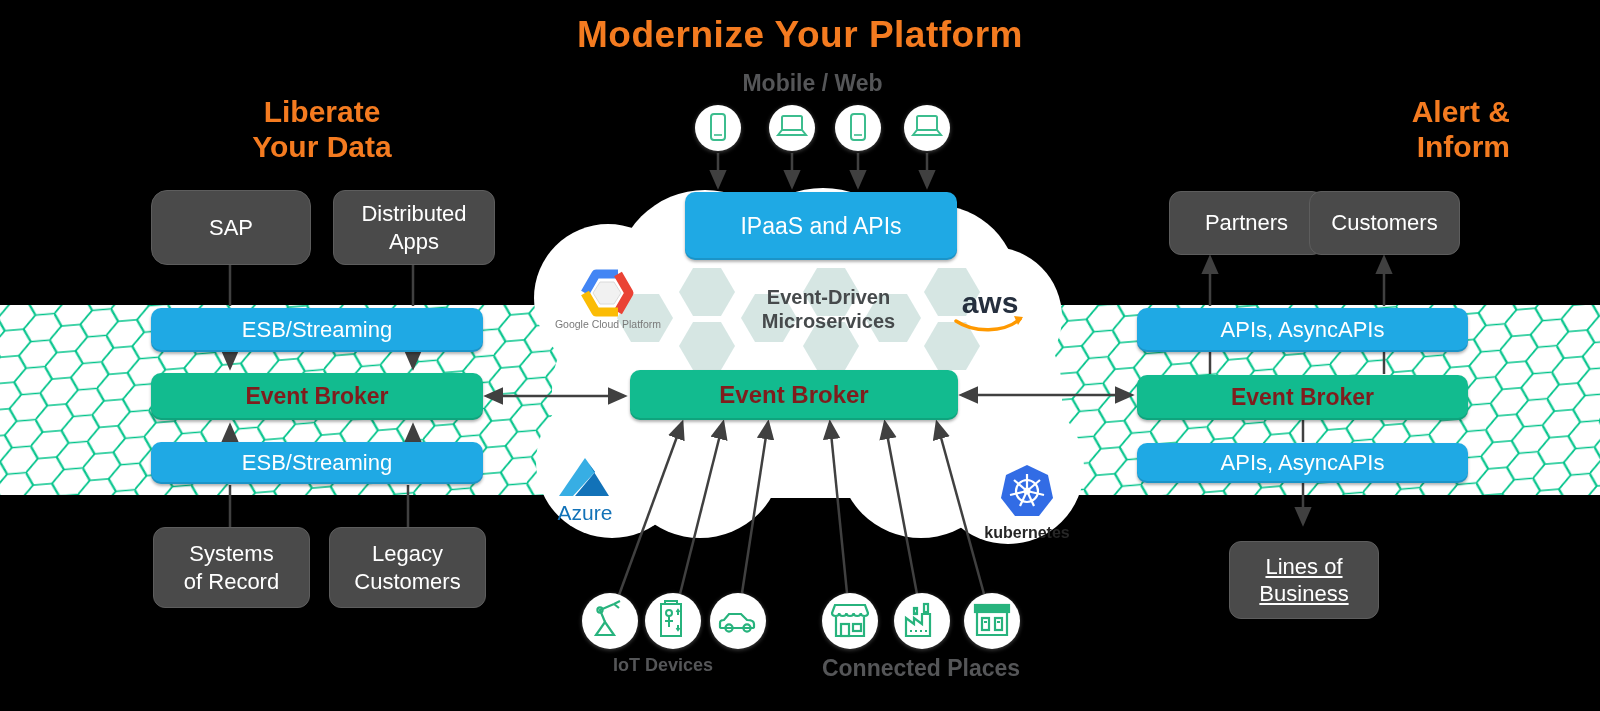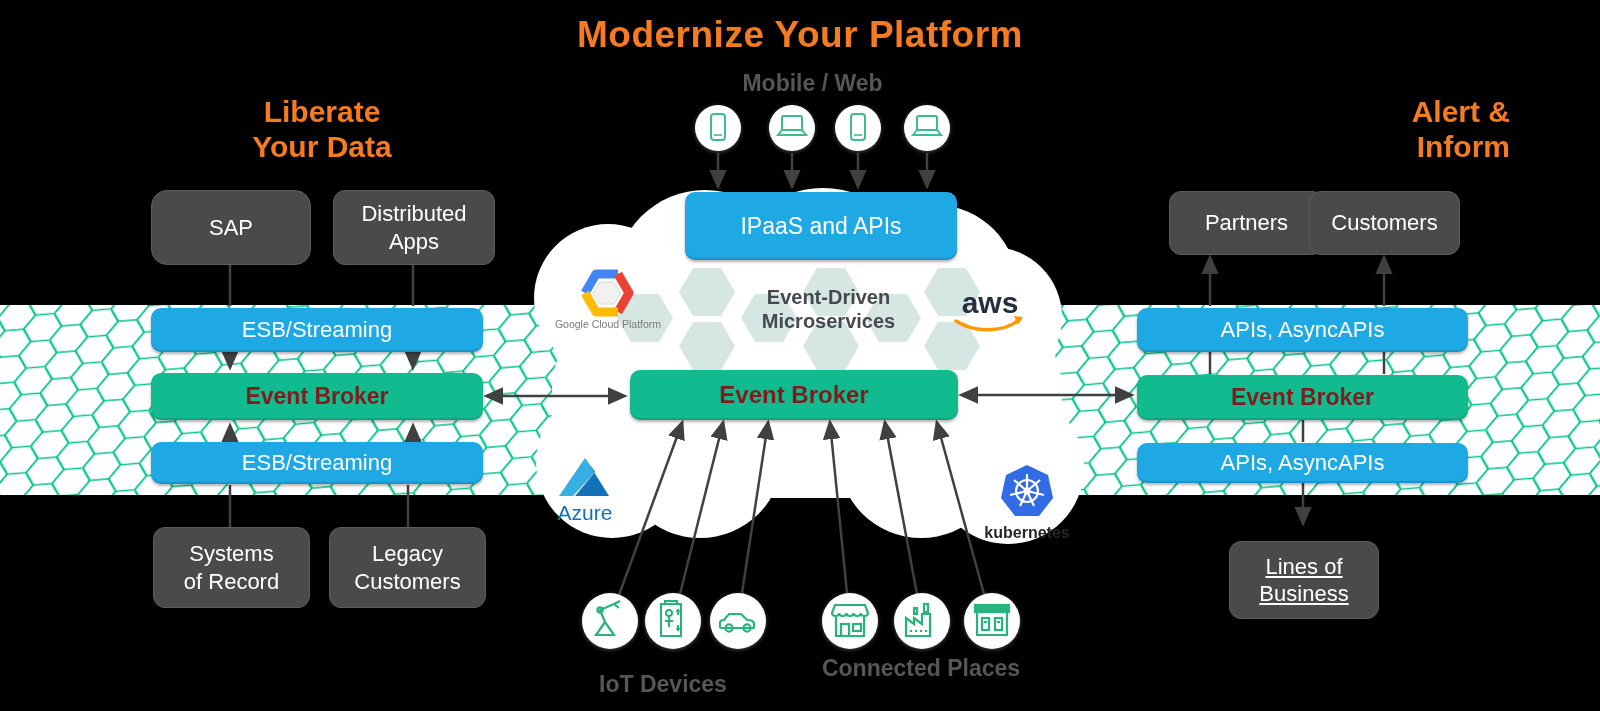--- a/index.html
+++ b/index.html
@@ -272,16 +272,16 @@
   <div class="circ" style="left:964px;top:593px;width:56px;height:56px;">
     <svg width="56" height="56" stroke="#27B37D" stroke-width="2.2" fill="none">
       <rect x="11" y="12" width="34" height="7" fill="#27B37D"></rect>
       <path d="M13 19 V42 h30 V19"></path>
       <rect x="18" y="25" width="7" height="12"></rect>
         <rect x="31" y="25" width="7" height="12"></rect>
       <path d="M20 29 h3 M33 29 h3"></path>
     </svg>
   </div>
 
-  <div class="graylabel" style="left:563px;top:655px;width:200px;font-size:23px;margin-top:16px;">IoT Devices</div>
+  <div class="graylabel" style="left:563px;top:655px;width:200px;font-size:18px;">IoT Devices</div>
   <div class="graylabel" style="left:796px;top:655px;width:250px;font-size:23px;">Connected Places</div>
 
 </div>
 
 </body></html>

